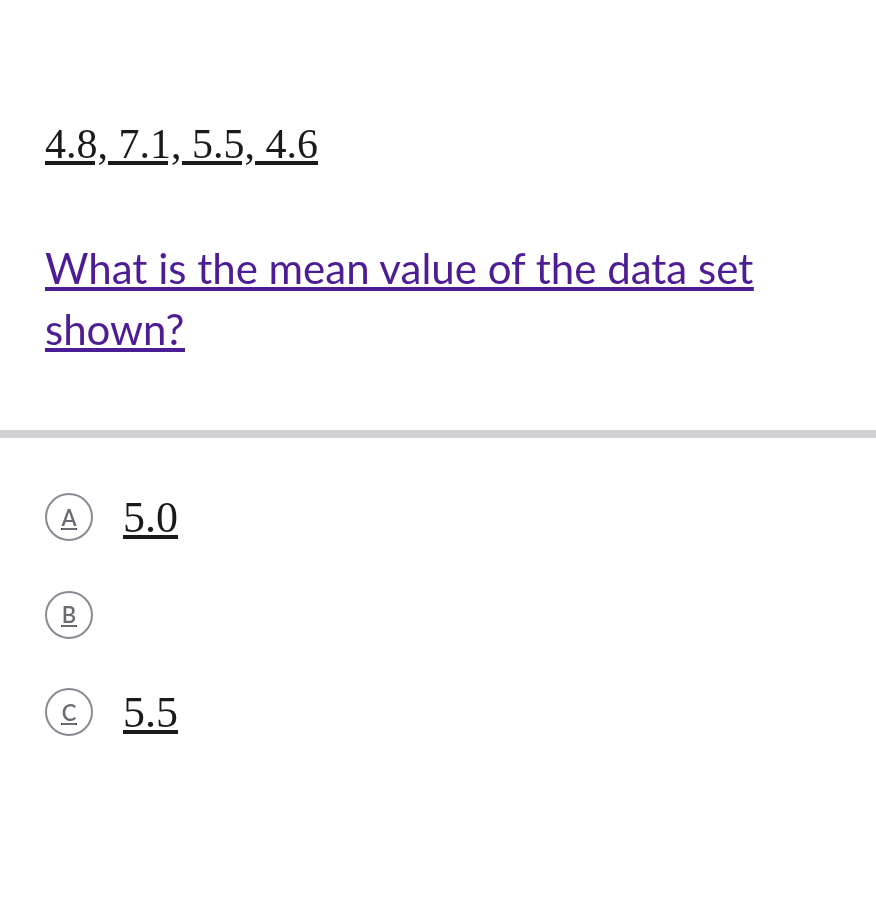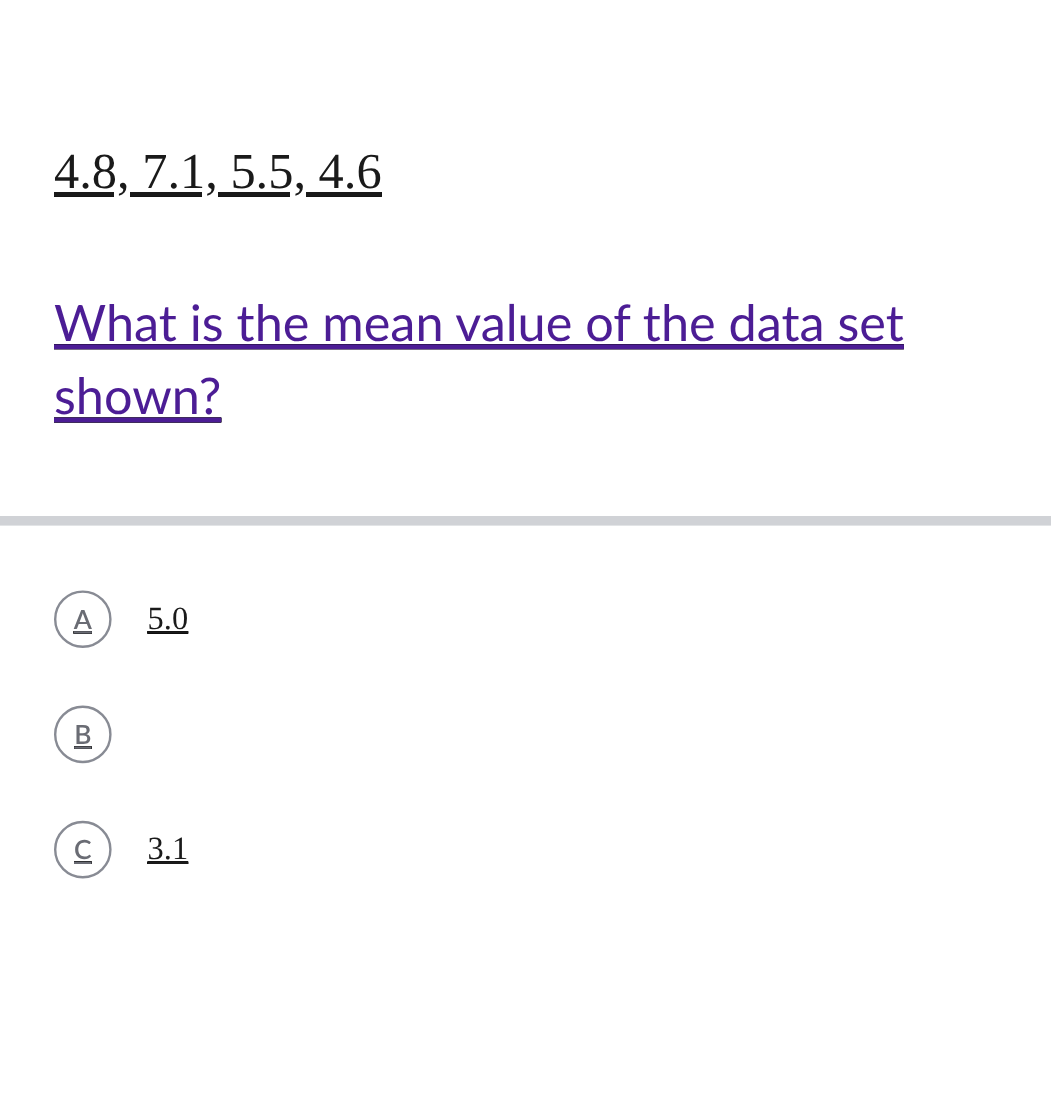--- a/index.html
+++ b/index.html
@@ -66,21 +66,21 @@
       margin-right: 30px;
       flex-shrink: 0;
     }
     .option-letter {
       font-size: 22px;
       font-weight: 600;
       color: #6a6c74;
     }
     .option-value {
       font-family: Georgia, 'Times New Roman', serif;
-      font-size: 27px;
+      font-size: 44px;
       color: #1a1a1a;
     }
   </style>
 </head>
 <body>
 
 <div class="content">
   <div class="data-set">4.8, 7.1, 5.5, 4.6</div>
   <div class="question">What is the mean value of the data set shown?</div>
   <div class="divider"></div>
@@ -93,16 +93,16 @@
     </div>
     <div class="option">
       <div class="option-radio">
         <span class="option-letter">B</span>
       </div>
     </div>
     <div class="option">
       <div class="option-radio">
         <span class="option-letter">C</span>
       </div>
-      <span class="option-value">3.1</span>
+      <span class="option-value">5.5</span>
     </div>
   </div>
 </div>
 
 </body></html>

